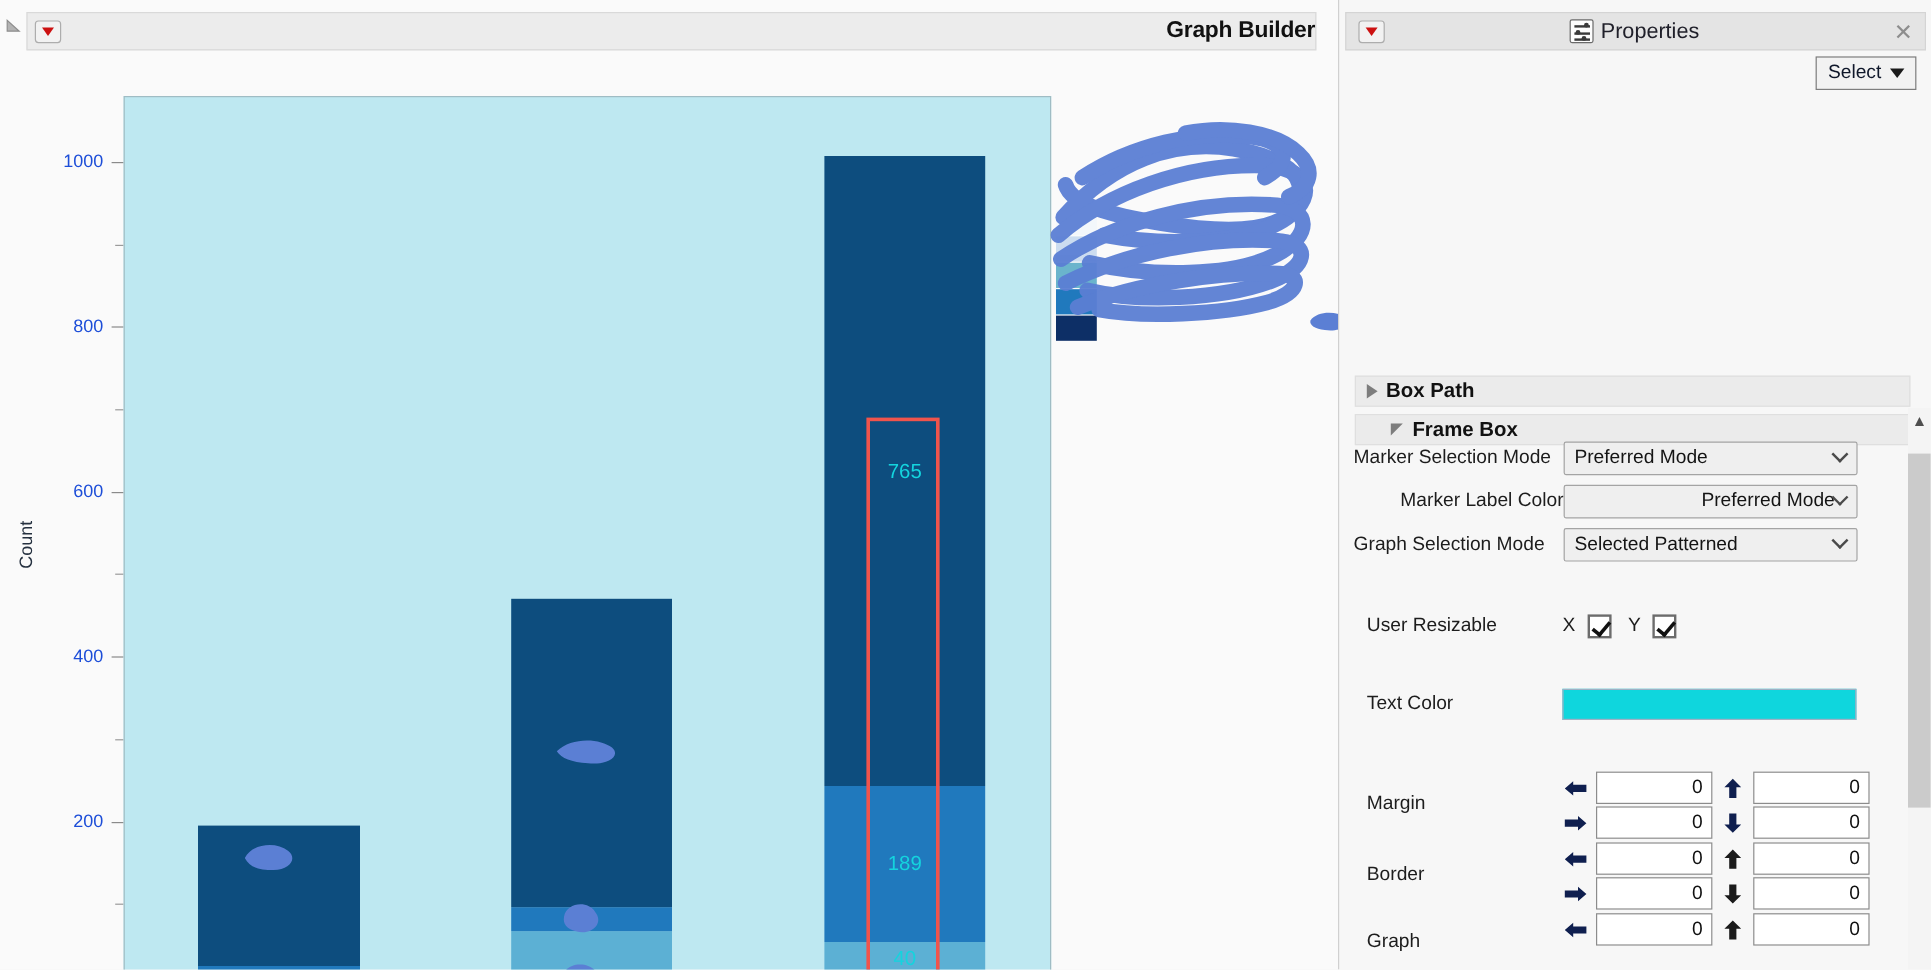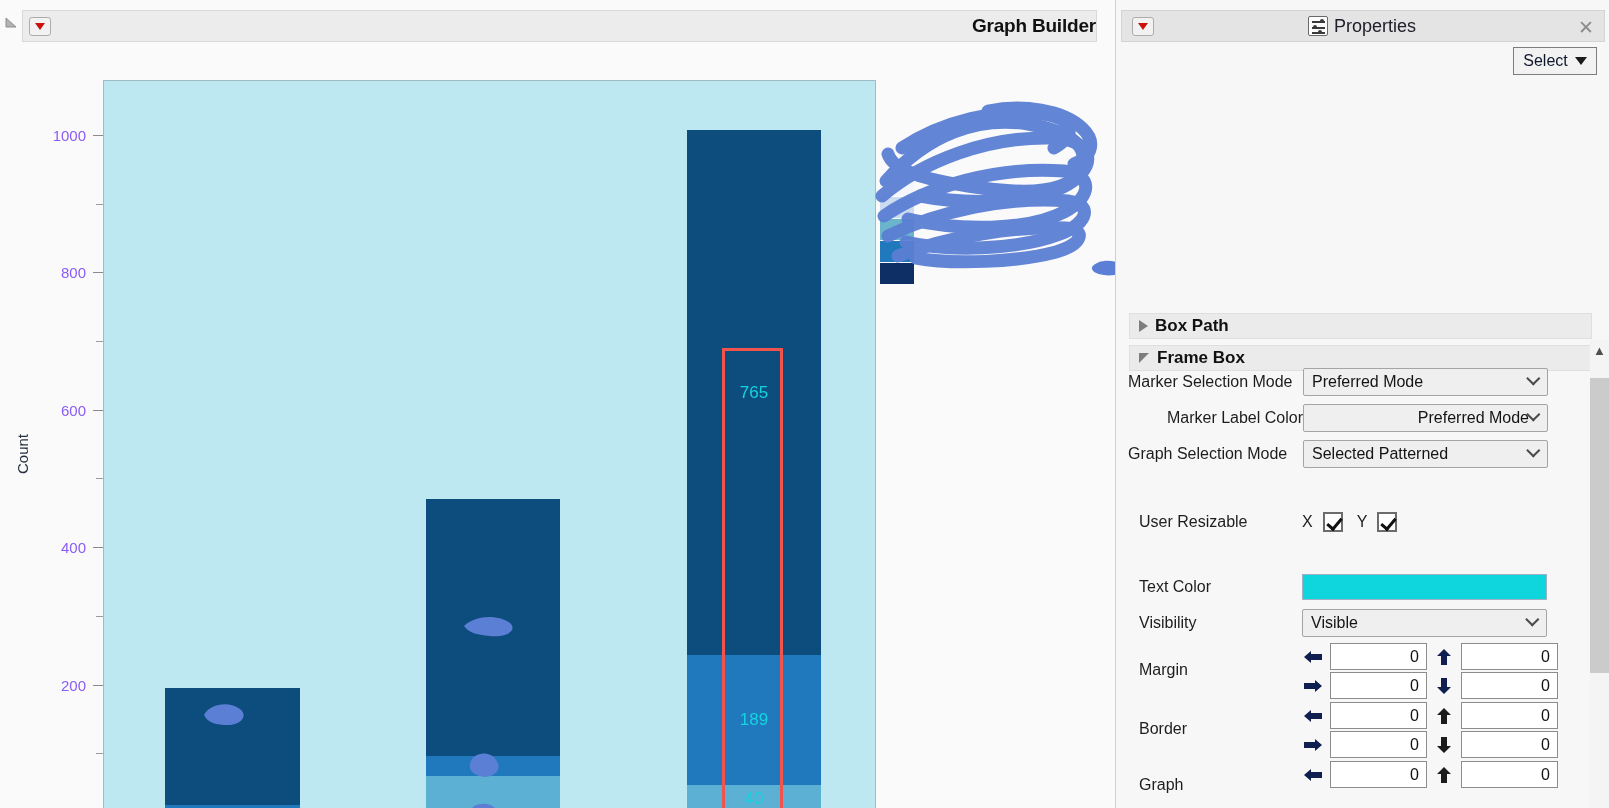--- a/index.html
+++ b/index.html
@@ -50,21 +50,21 @@
   }
   .bar { position: absolute; bottom: 0; }
   .seg { position: absolute; left: 0; width: 100%; }
   .seg-label {
     position: absolute; width: 100%; text-align: center;
     font-size: 17px; color: #14d4de; font-family: "Liberation Sans", sans-serif;
   }
   
   #y-axis { position: absolute; left: 0px; top: 32px; width: 103px; height: 742px; }
   .ytick-label {
-    position: absolute; right: 17px; font-size: 15px; color: #8b5cf6;
+    position: absolute; right: 17px; font-size: 15px; color: #1d4ed8;
     text-align: right; transform: translateY(-50%); white-space: nowrap;
   }
   .ytick-major {
     position: absolute; right: 0px; width: 10px; height: 1px; background: #8a8a8a;
   }
   .ytick-minor {
     position: absolute; right: 0px; width: 7px; height: 1px; background: #9b9b9b;
   }
   #ylabel-title {
     position: absolute; left: 22px; top: 374px;
@@ -298,21 +298,21 @@
     <div id="select-btn">
       <span>Select</span>
       <span class="caret"></span>
     </div>
 
     <div class="section-hdr" style="left:13px; top:313px; width:463px;">
       <div class="sec-tri-closed"></div>
       <span>Box Path</span>
     </div>
 
-    <div class="section-hdr" style="left:13px; top:345px; width:464px;">
+    <div class="section-hdr" style="left:13px; top:345px; width:464px;padding-left:20px;">
       <div class="sec-tri-open"></div>
       <span>Frame Box</span>
     </div>
 
     <div class="prop-row" style="left:12px; top:368px; width:430px;">
       <div class="prop-label" style="width:175px">Marker Selection Mode</div>
       <div class="combo" style="width:245px">
         <span class="cv">Preferred Mode</span>
         <span class="chev"></span>
       </div>
@@ -342,27 +342,20 @@
       <span class="prop-label" style="margin:0 10px 0 14px">Y</span>
       <div class="chk"></div>
     </div>
 
 
     <div class="prop-row" style="left:23px; top:574px; width:430px;">
       <div class="prop-label" style="width:163px">Text Color</div>
       <div class="swatch" id="txtswatch" style="width: 245px; background: rgb(15, 214, 221);"></div>
     </div>
 
-    <div class="prop-row" style="left:23px; top:609px; width:430px;">
-      <div class="prop-label" style="width:163px">Visibility</div>
-      <div class="combo" style="width:245px">
-        <span class="cv">Visible</span>
-        <span class="chev"></span>
-      </div>
-    </div>
 
     <div class="prop-label" style="position:absolute;left:23px;top:661px;">Margin</div>
     <div class="prop-row" style="left:186px; top:643px; gap:6px;">
       <div class="arr">
         <svg width="22" height="16" viewBox="0 0 22 16">
             <path d="M9 2 L2 8 L9 14 L9 11 L20 11 L20 5 L9 5 Z" fill="#0f1f4f"></path>
           </svg>
       </div>
       <div class="numfield">0</div>
       <div class="arr">

